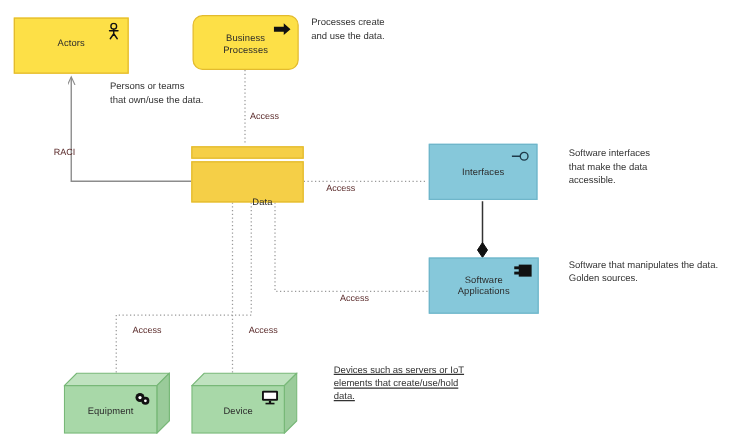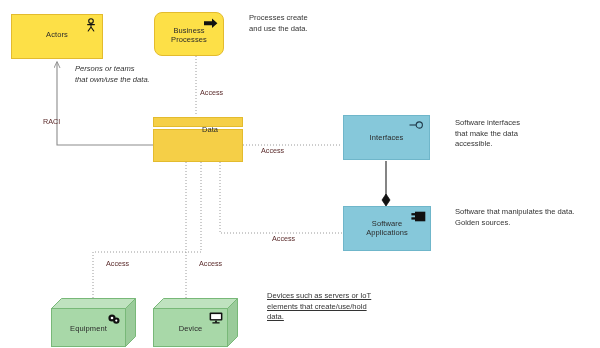--- a/index.html
+++ b/index.html
@@ -116,34 +116,34 @@
   </svg>
 
   <div class="node biz" style="left:11px; top:14px; width:92px; height:45px;">
     <span class="node-label" style="top:15px;">Actors</span>
     <svg class="icon" style="right:5px; top:3px;" width="12" height="14" viewBox="0 0 12 14">
       <circle cx="6" cy="3" r="2.3" fill="none" stroke="#111" stroke-width="1.1"></circle>
       <path d="M6,5.4 L6,9 M2.6,6.6 L9.4,6.6 M6,9 L3.2,13 M6,9 L8.8,13" fill="none" stroke="#111" stroke-width="1.1" stroke-linecap="round"></path>
     </svg>
   </div>
 
-  <div class="node biz rounded" style="left:154px; top:12px; width:70px; height:44px;">
+  <div class="node biz rounded" style="left:154px; top:12px; width:85px; height:44px;">
     <span class="node-label" style="top:13px; white-space:pre-line;">Business
 Processes</span>
     <svg class="icon" style="right:5px; top:5px;" width="14" height="11" viewBox="0 0 14 11">
       <path d="M0,3.3 L8,3.3 L8,0.6 L13.4,5.3 L8,10 L8,7.3 L0,7.3 Z" fill="#111"></path>
     </svg>
   </div>
 
   <div class="node" style="left:153px; top:117px; width:90px; height:45px;">
     <div style="position:absolute; left:0; top:0; width:90px; height:10px;
                 background:#f5cf47; border:1px solid #e3bb2e; box-sizing:border-box;"></div>
     <div style="position:absolute; left:0; top:12px; width:90px; height:33px;
                 background:#f5cf47; border:1px solid #e3bb2e; box-sizing:border-box;"></div>
-    <span class="node-label" style="top:8px;padding-left:12px;">Data</span>
+    <span class="node-label" style="top:40px;padding-left:12px;">Data</span>
   </div>
 
   <div class="node app" style="left:343px; top:115px; width:87px; height:45px;">
     <span class="node-label" style="top:17px;">Interfaces</span>
     <svg class="icon" style="right:4px; top:4px;" width="16" height="10" viewBox="0 0 16 10">
       <path d="M0.5,5 L7,5" fill="none" stroke="#1f3a4a" stroke-width="1.1"></path>
       <circle cx="10.3" cy="5" r="3.1" fill="none" stroke="#1f3a4a" stroke-width="1.1"></circle>
     </svg>
   </div>
 
@@ -197,21 +197,21 @@
 
   <span class="edge-label" style="left:272px; top:234px;">Access</span>
 
   <span class="edge-label" style="left:106px; top:259px;">Access</span>
 
   <span class="edge-label" style="left:199px; top:259px;">Access</span>
 
   <div class="note" style="left:249px; top:13px;">Processes create
 and use the data.</div>
 
-  <div class="note" style="left:75px; top:64px;font-style:italic;">Persons or teams
+  <div class="note" style="left:88px; top:64px;">Persons or teams
 that own/use the data.</div>
 
   <div class="note" style="left:455px; top:207px;">Software that manipulates the data.
 Golden sources.</div>
 
   <div class="note" style="left:455px; top:118px;">Software interfaces
 that make the data
 accessible.</div>
 
   <div class="note" style="left:267px; top:291px;text-decoration:underline;">Devices such as servers or IoT

